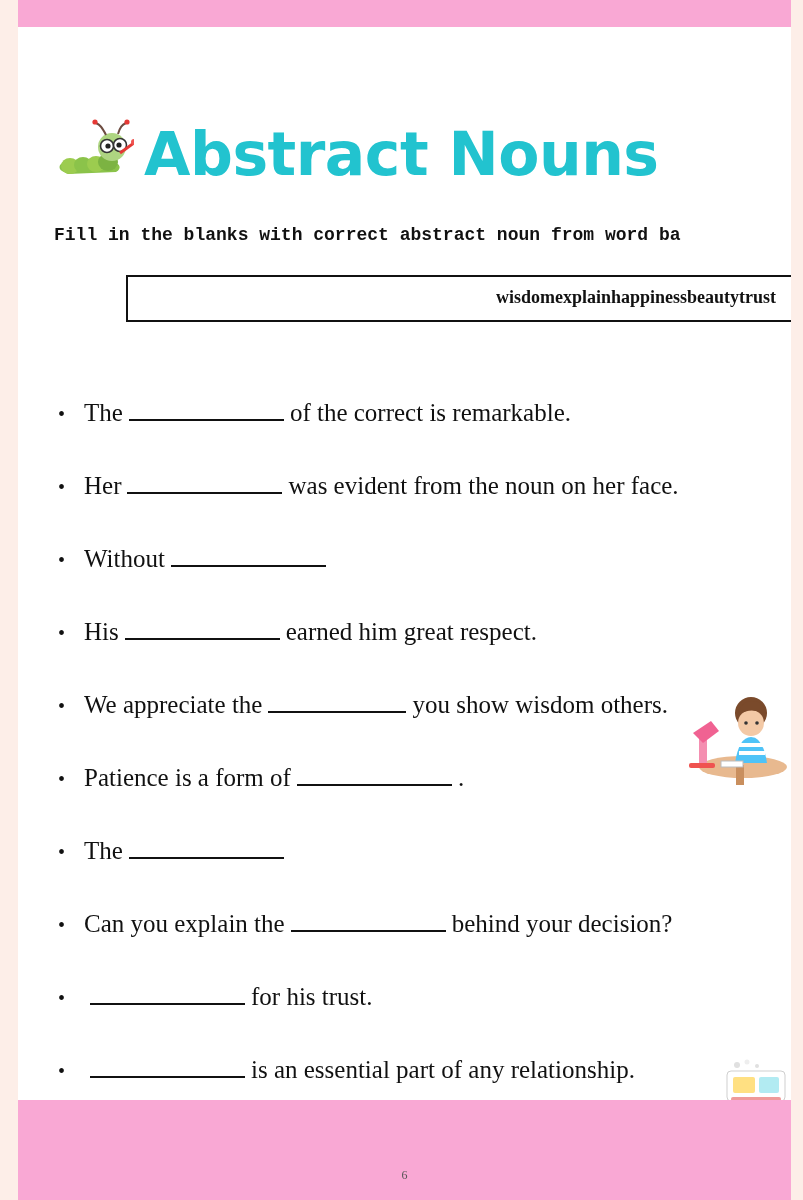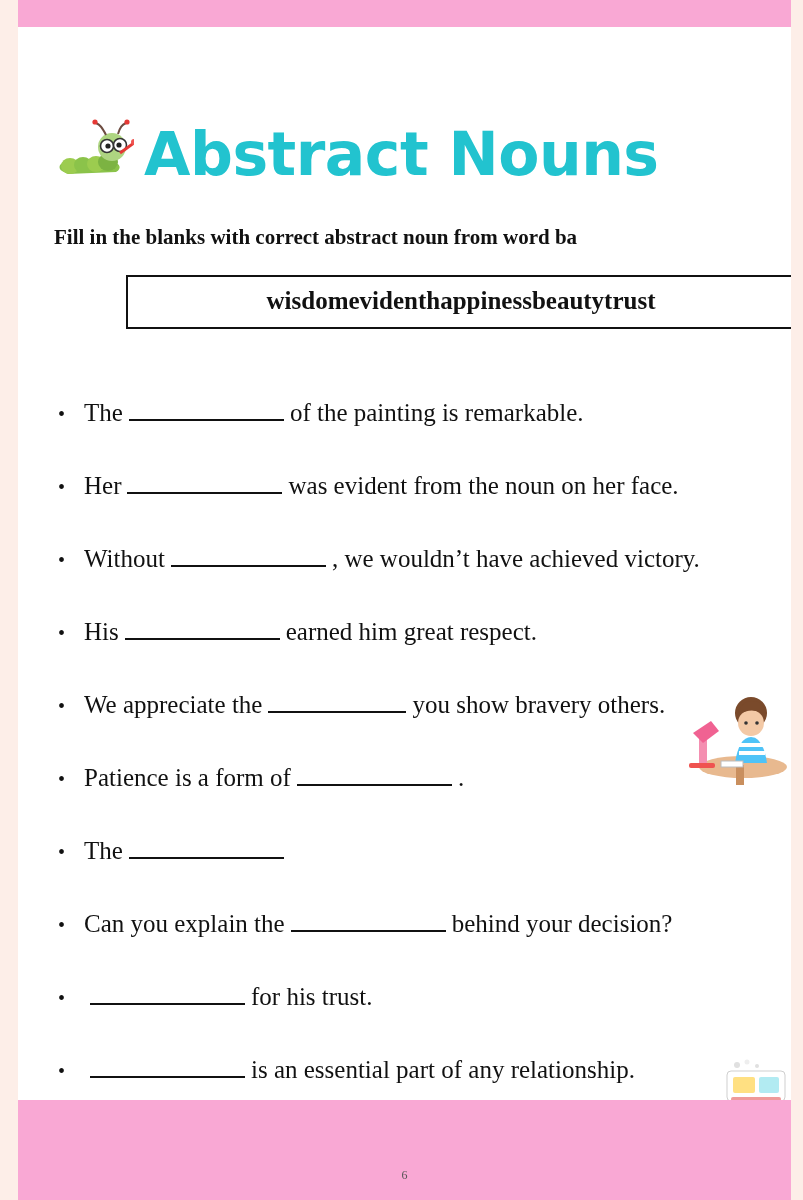--- a/index.html
+++ b/index.html
@@ -53,44 +53,44 @@
     font-size: 60px;
     line-height: 60px;
     color: #22c3cf;
     letter-spacing: -0.5px;
     white-space: nowrap;
   }
   .instruction {
     position: absolute;
     left: 36px;
     top: 198px;
-    font-family: Liberation Serif, serif;
+    font-family: Liberation Mono, monospace;
     font-weight: bold;
-    font-size: 21px;
+    font-size: 18px;
     color: #111111;
     white-space: nowrap;
   }
   
   .wordbank {
     position: absolute;
     left: 108px;
     top: 248px;
     width: 670px;
     border: 2.5px solid #111111;
     box-sizing: border-box;
     padding: 8px 10px 10px 10px;
     background: #ffffff;
   }
   .wb-row {
     display: flex;
-    justify-content: center;
+    justify-content: flex-end;
     align-items: baseline;
     font-family: "Liberation Serif", serif;
     font-weight: bold;
-    font-size: 25px;
+    font-size: 18px;
     color: #111111;
     padding: 2px 8px;
     white-space: nowrap;
   }
   .wb-row.row2 {
     padding-top: 10px;
   }
   .wb-word { flex: none; }
   
   .questions {
@@ -184,62 +184,61 @@
         </svg>
       </div>
       <div class="title-text">Abstract Nouns</div>
     </div>
 
     <div class="instruction">Fill in the blanks with correct abstract noun from word ba</div>
 
     <div class="wordbank">
       <div class="wb-row row1">
         <span class="wb-word">wisdom</span>
-        <span class="wb-word">evident</span>
+        <span class="wb-word">explain</span>
         <span class="wb-word">happiness</span>
         <span class="wb-word">beauty</span>
         <span class="wb-word">trust</span>
       </div>
     </div>
 
     <div class="questions">
 
       <div class="q-item">
         <span class="bullet">•</span>
         <span class="q-text">The</span>
         <span class="blank b-wide"></span>
-        <span class="q-text">of the painting is remarkable.</span>
+        <span class="q-text">of the correct is remarkable.</span>
       </div>
 
       <div class="q-item">
         <span class="bullet">•</span>
         <span class="q-text">Her</span>
         <span class="blank b-wide"></span>
         <span class="q-text">was evident from the noun on her face.</span>
       </div>
 
       <div class="q-item">
         <span class="bullet">•</span>
         <span class="q-text">Without</span>
         <span class="blank b-wide"></span>
-        <span class="q-text">, we wouldn’t have achieved victory.</span>
       </div>
 
       <div class="q-item">
         <span class="bullet">•</span>
         <span class="q-text">His</span>
         <span class="blank b-wide"></span>
         <span class="q-text">earned him great respect.</span>
       </div>
 
       <div class="q-item">
         <span class="bullet">•</span>
         <span class="q-text">We appreciate the</span>
         <span class="blank b-mid"></span>
-        <span class="q-text">you show bravery others.</span>
+        <span class="q-text">you show wisdom others.</span>
       </div>
 
       <div class="q-item">
         <span class="bullet">•</span>
         <span class="q-text">Patience is a form of</span>
         <span class="blank b-wide"></span>
         <span class="q-text">.</span>
       </div>
 
       <div class="q-item">

